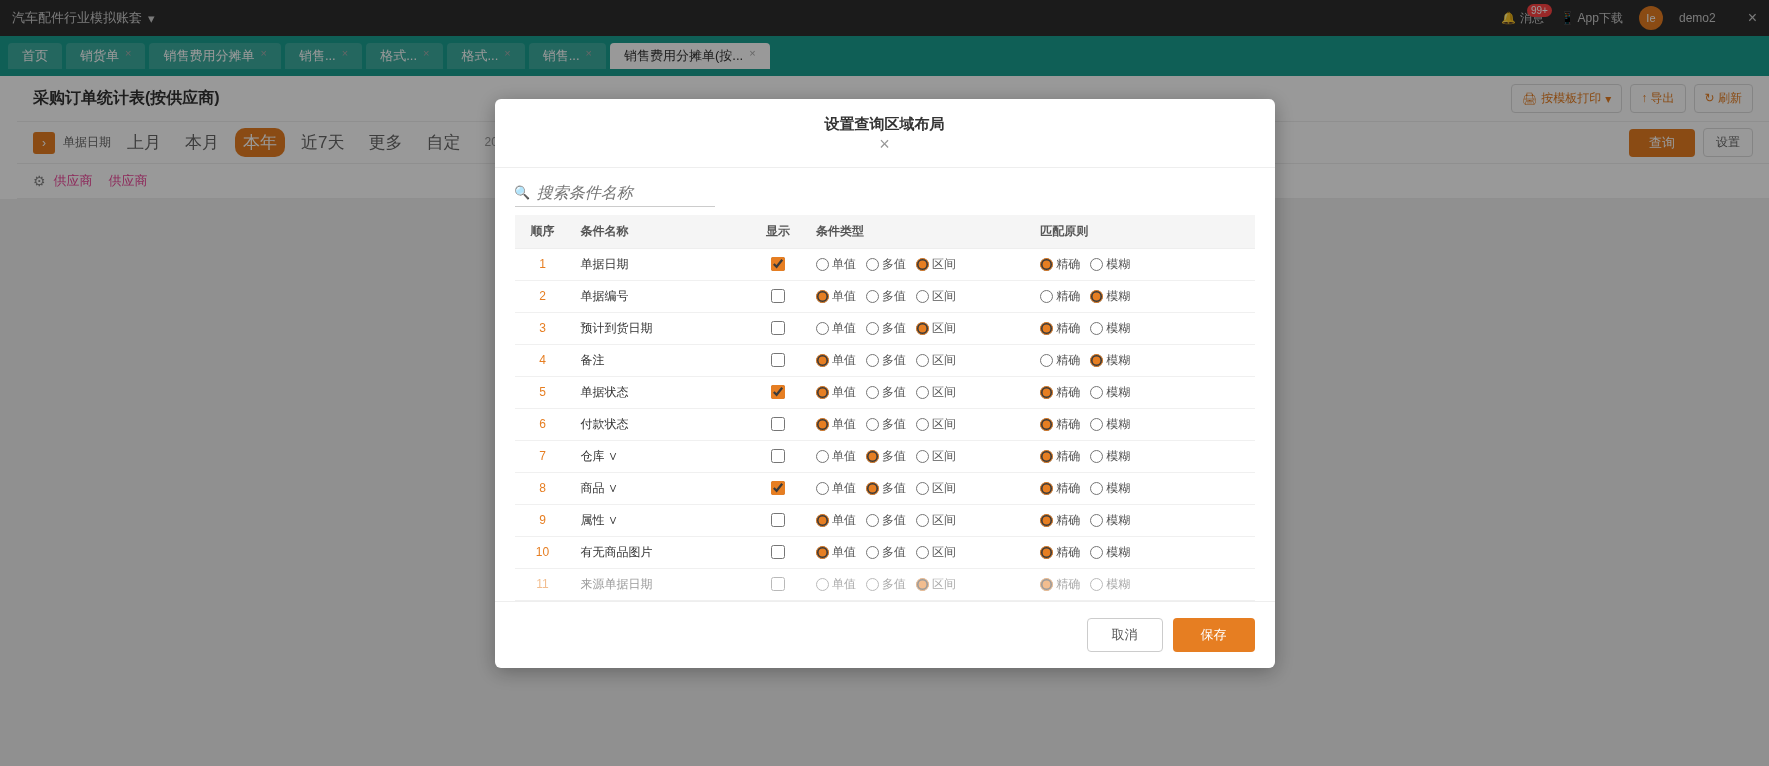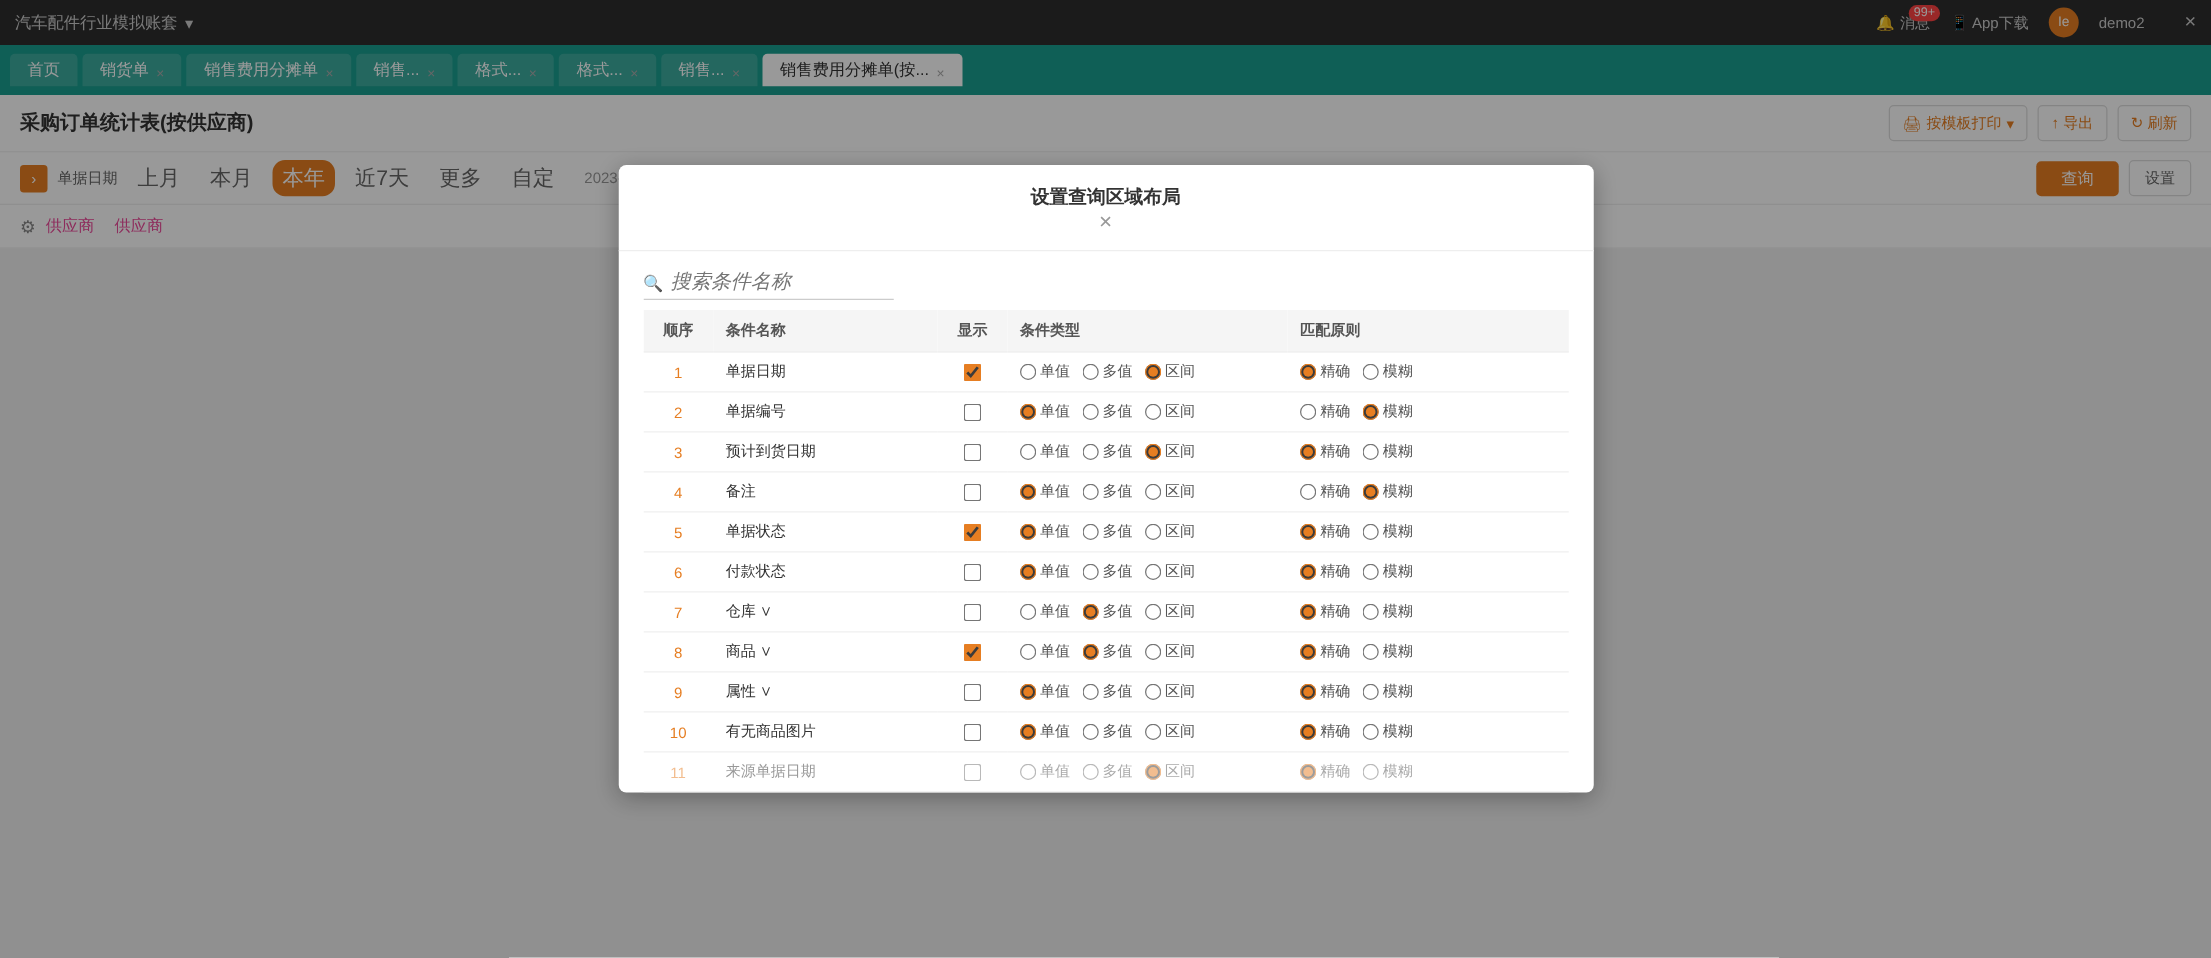--- a/index.html
+++ b/index.html
@@ -30,21 +30,21 @@
       padding: 0 8px;
       gap: 4px;
     }
     .tab-item {
       background: rgba(255,255,255,0.15);
       color: white;
       padding: 4px 14px;
       border-radius: 4px 4px 0 0;
       font-size: 13px;
       cursor: pointer;
-      display: flex; align-items: flex-end; gap: 6px;
+      display: flex; align-items: flex-start; gap: 6px;
     }
     .tab-item.active { background: white; color: #333; }
     .tab-item .tab-close { font-size: 11px; color: #aaa; }
 
     
     .page-header {
       background: white;
       padding: 8px 16px;
       display: flex;
       align-items: center;
@@ -292,21 +292,21 @@
   <div class="tab-item">
     <span>销售...</span>
     <span class="tab-close">×</span>
   </div>
   <div class="tab-item active">
     <span>销售费用分摊单(按...</span>
     <span class="tab-close">×</span>
   </div>
 </div>
 
-<div style="background:white;">
+<div style="background:white;padding-left:17px;">
 
   <div class="page-header">
     <div class="page-title">采购订单统计表(按供应商)</div>
     <div class="page-actions">
       <button class="btn-print">
         <span>🖨</span>
         <span>按模板打印</span>
         <span>▾</span>
       </button>
       <button class="btn-export">
@@ -774,14 +774,18 @@
                     <input type="radio" name="match-10" value="模糊" style="">
                     <label>模糊</label>
                   </label>
                 </div>
               </td>
             </tr>
           </tbody>
       </table>
     </div>
 
+    <div class="dialog-footer">
+      <button class="btn-cancel">取消</button>
+      <button class="btn-save">保存</button>
+    </div>
   </div>
 </div>
 
 </body></html>

